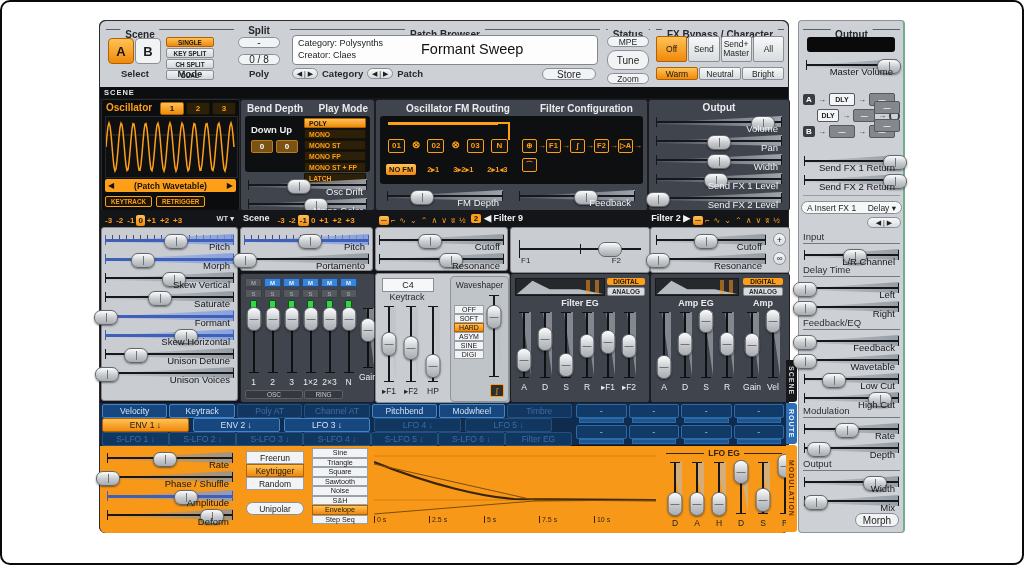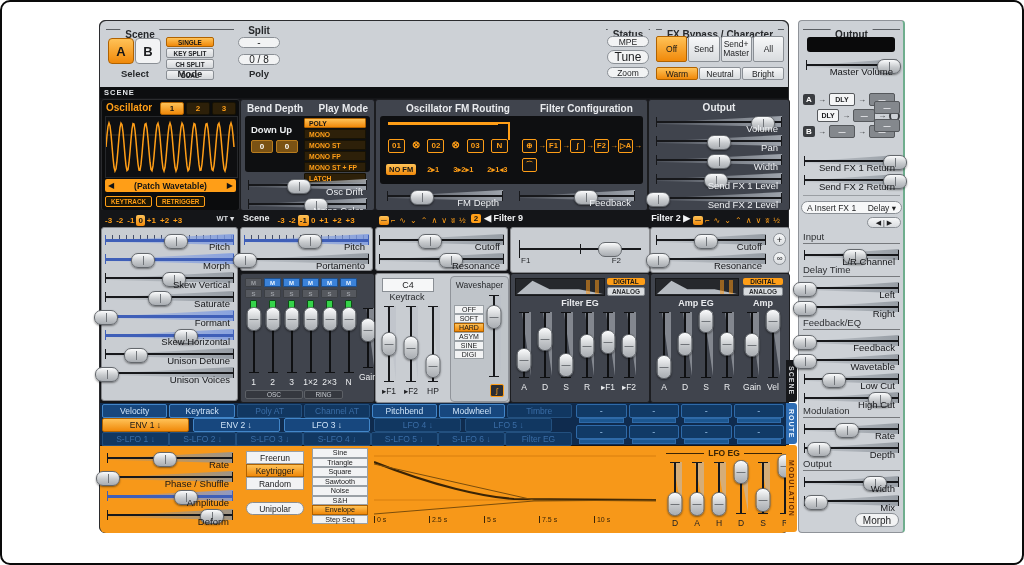--- a/index.html
+++ b/index.html
@@ -125,26 +125,41 @@
         <div class="abs" style="left:60px;top:38px;width:48px;text-align:center;font-size:9.5px;font-weight:bold;color:#26282b">Mode</div>
      </div>
 
      <div class="abs" style="left:136px;top:2px;width:46px;height:62px">
         <div class="abs" style="left:0;top:2px;width:46px;text-align:center;font-size:10px;font-weight:bold;color:#26282b">Split</div>
         <div class="abs btn pill" style="left:2px;top:14px;width:42px;height:11px;background:#f2f3f4">-</div>
         <div class="abs btn pill" style="left:2px;top:31px;width:42px;height:11px;background:#f2f3f4">0 / 8</div>
         <div class="abs" style="left:0;top:45px;width:46px;text-align:center;font-size:9.5px;font-weight:bold;color:#26282b">Poly</div>
      </div>
 
+     <div class="abs grp" style="left:190px;top:8px;width:310px;height:54px">
+        <span class="grp-label">Patch Browser</span>
+        <div class="abs" style="left:2px;top:5px;width:304px;height:28px;background:#fdfdfd;border:1px solid #83878c;border-radius:4px">
+          <div class="abs" style="left:5px;top:2px;font-size:9px;color:#202226">Category: Polysynths</div>
+          <div class="abs" style="left:5px;top:14px;font-size:9px;color:#202226">Creator: Claes</div>
+          <div class="abs" style="left:128px;top:5px;font-size:14.5px;color:#111;font-weight:normal">Formant Sweep</div>
+        </div>
+        <div class="abs" style="left:2px;top:38px;display:flex;align-items:center;gap:4px">
+           <span class="btn pill" style="width:26px;height:11px;font-size:7px">◀ | ▶</span>
+           <span style="font-size:9.5px;font-weight:bold;color:#26282b">Category</span>
+           <span class="btn pill" style="width:26px;height:11px;font-size:7px">◀ | ▶</span>
+           <span style="font-size:9.5px;font-weight:bold;color:#26282b">Patch</span>
+        </div>
+        <div class="abs btn pill" style="left:252px;top:38px;width:54px;height:12px;background:#f2f3f4">Store</div>
+     </div>
 
      <div class="abs grp" style="left:506px;top:8px;width:44px;height:54px">
         <span class="grp-label">Status</span>
         <div class="abs" style="left:1px;top:6px;width:42px;display:flex;flex-direction:column;gap:3px">
               <span class="btn pill statusbtn" style="height: 11px; font-size: 8.5px; background: rgb(242, 243, 244);">MPE</span>
-              <span class="btn pill statusbtn" style="height: 14px; font-size: 12px; background: rgb(242, 243, 244);">Tune</span>
+              <span class="btn pill statusbtn" style="height: 20px; font-size: 10px; background: rgb(242, 243, 244);">Tune</span>
               <span class="btn pill statusbtn" style="height: 11px; font-size: 8.5px; background: rgb(242, 243, 244);">Zoom</span>
             </div>
      </div>
 
      <div class="abs grp" style="left:556px;top:8px;width:128px;height:54px">
         <span class="grp-label">FX Bypass / Character</span>
         <div class="abs" style="left:0;top:6px;width:128px;height:26px;display:grid;grid-template-columns:repeat(4,1fr);gap:1px">
               <span class="btn bypbtn sel" style="font-size: 8.5px; line-height: 9px; white-space: normal; border-radius: 2px;">Off</span>
               <span class="btn bypbtn" style="font-size: 8.5px; line-height: 9px; white-space: normal; border-radius: 2px;">Send</span>
               <span class="btn bypbtn" style="font-size: 8.5px; line-height: 9px; white-space: normal; border-radius: 2px;">Send+ Master</span>

